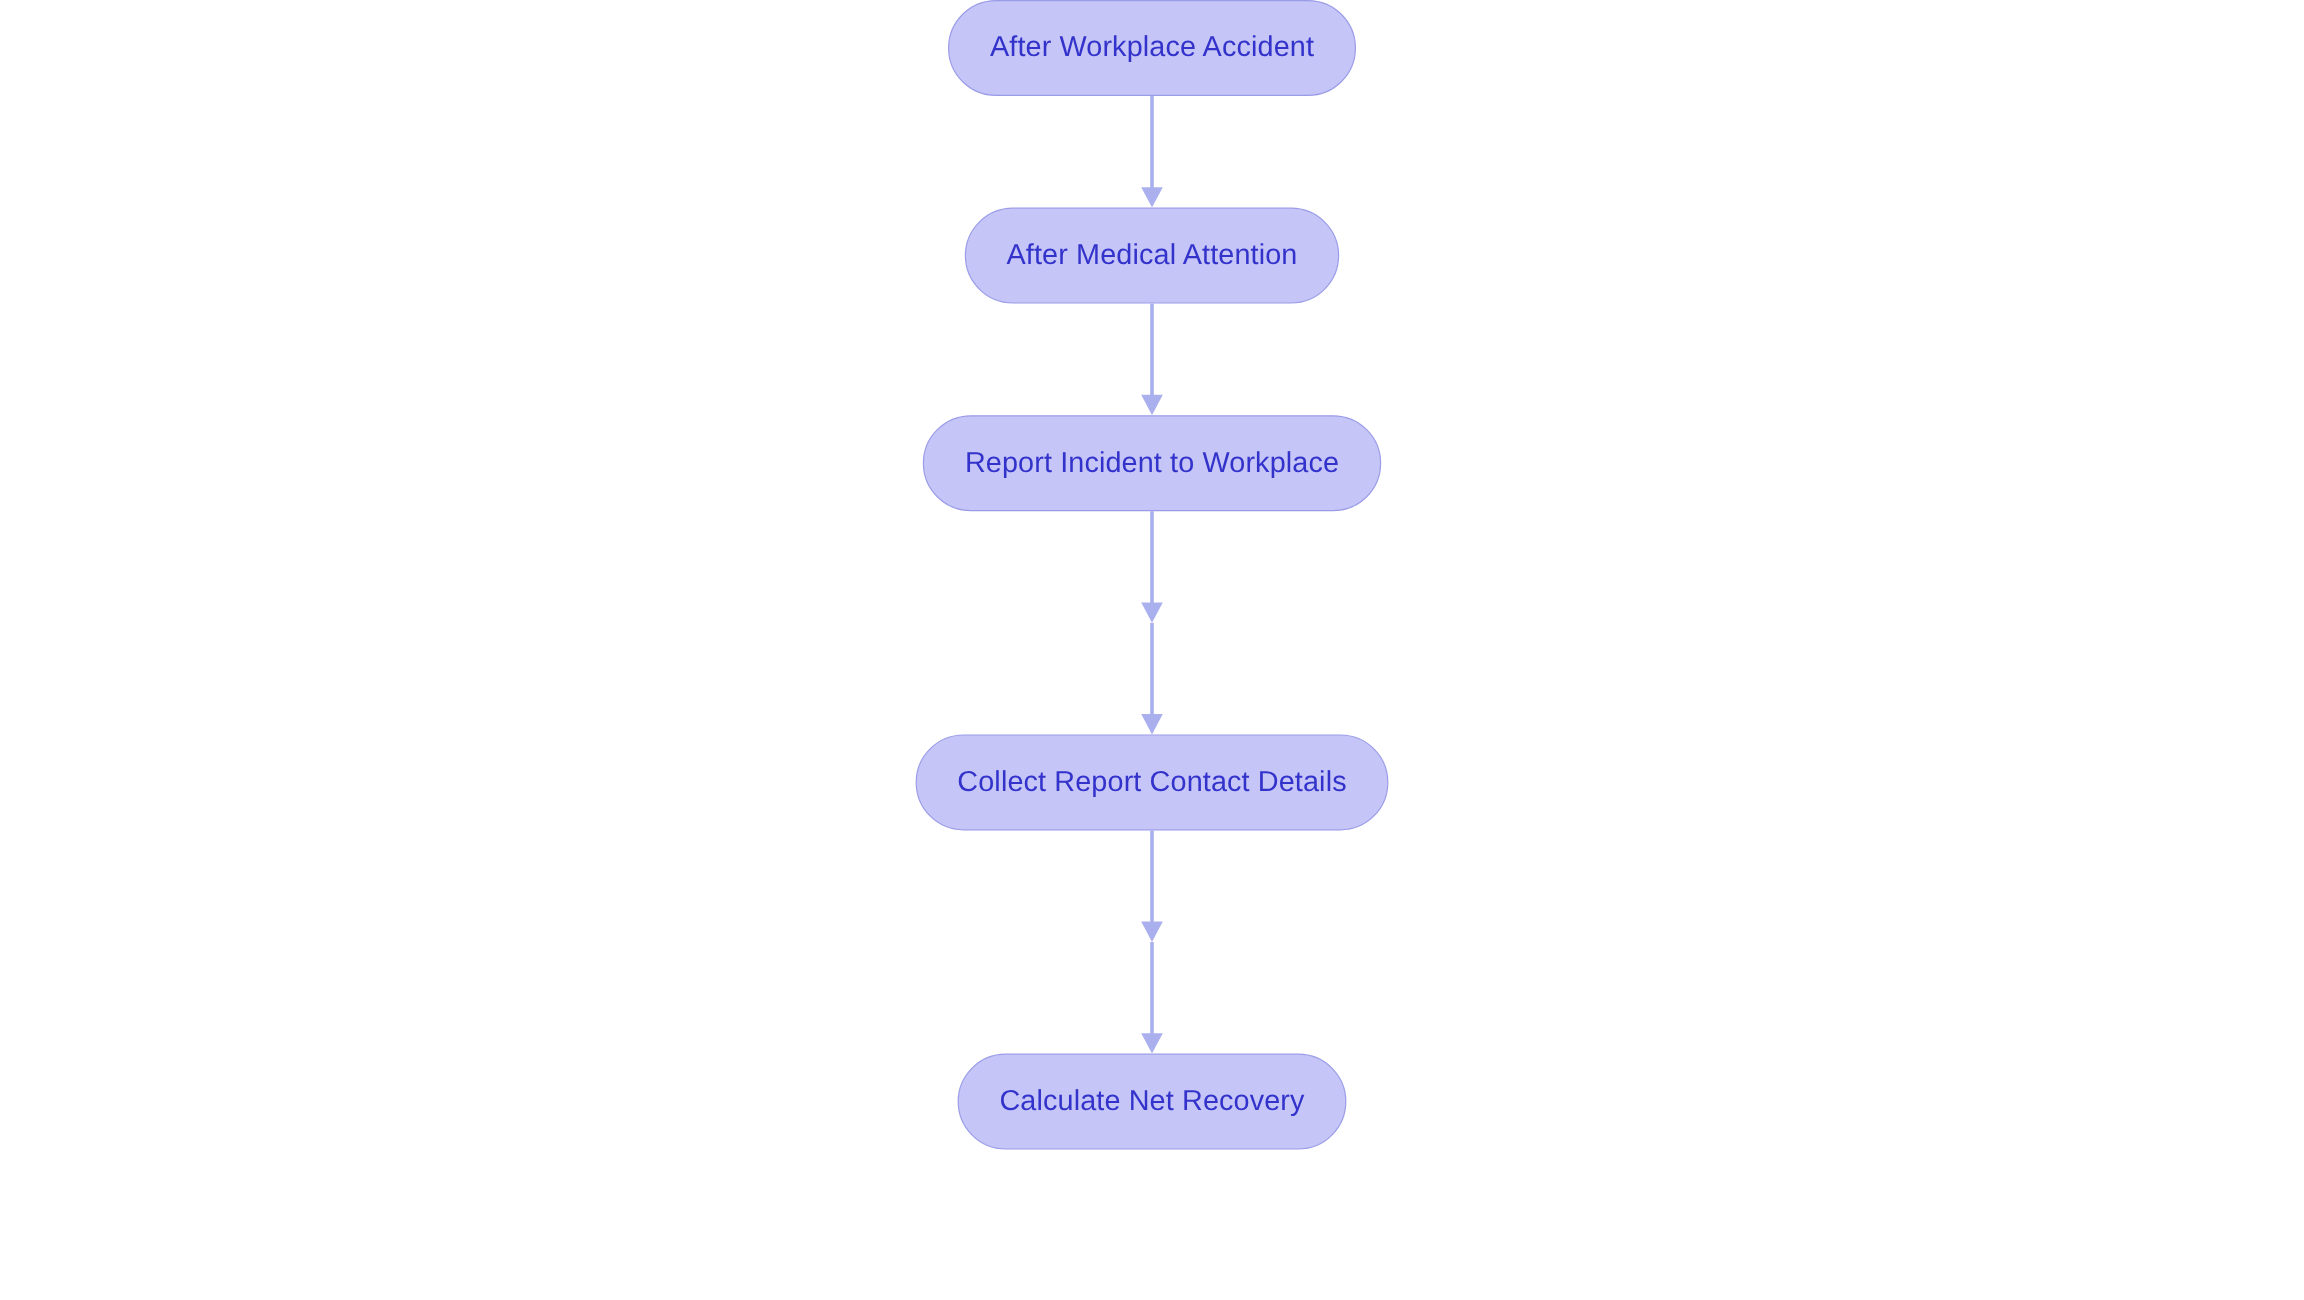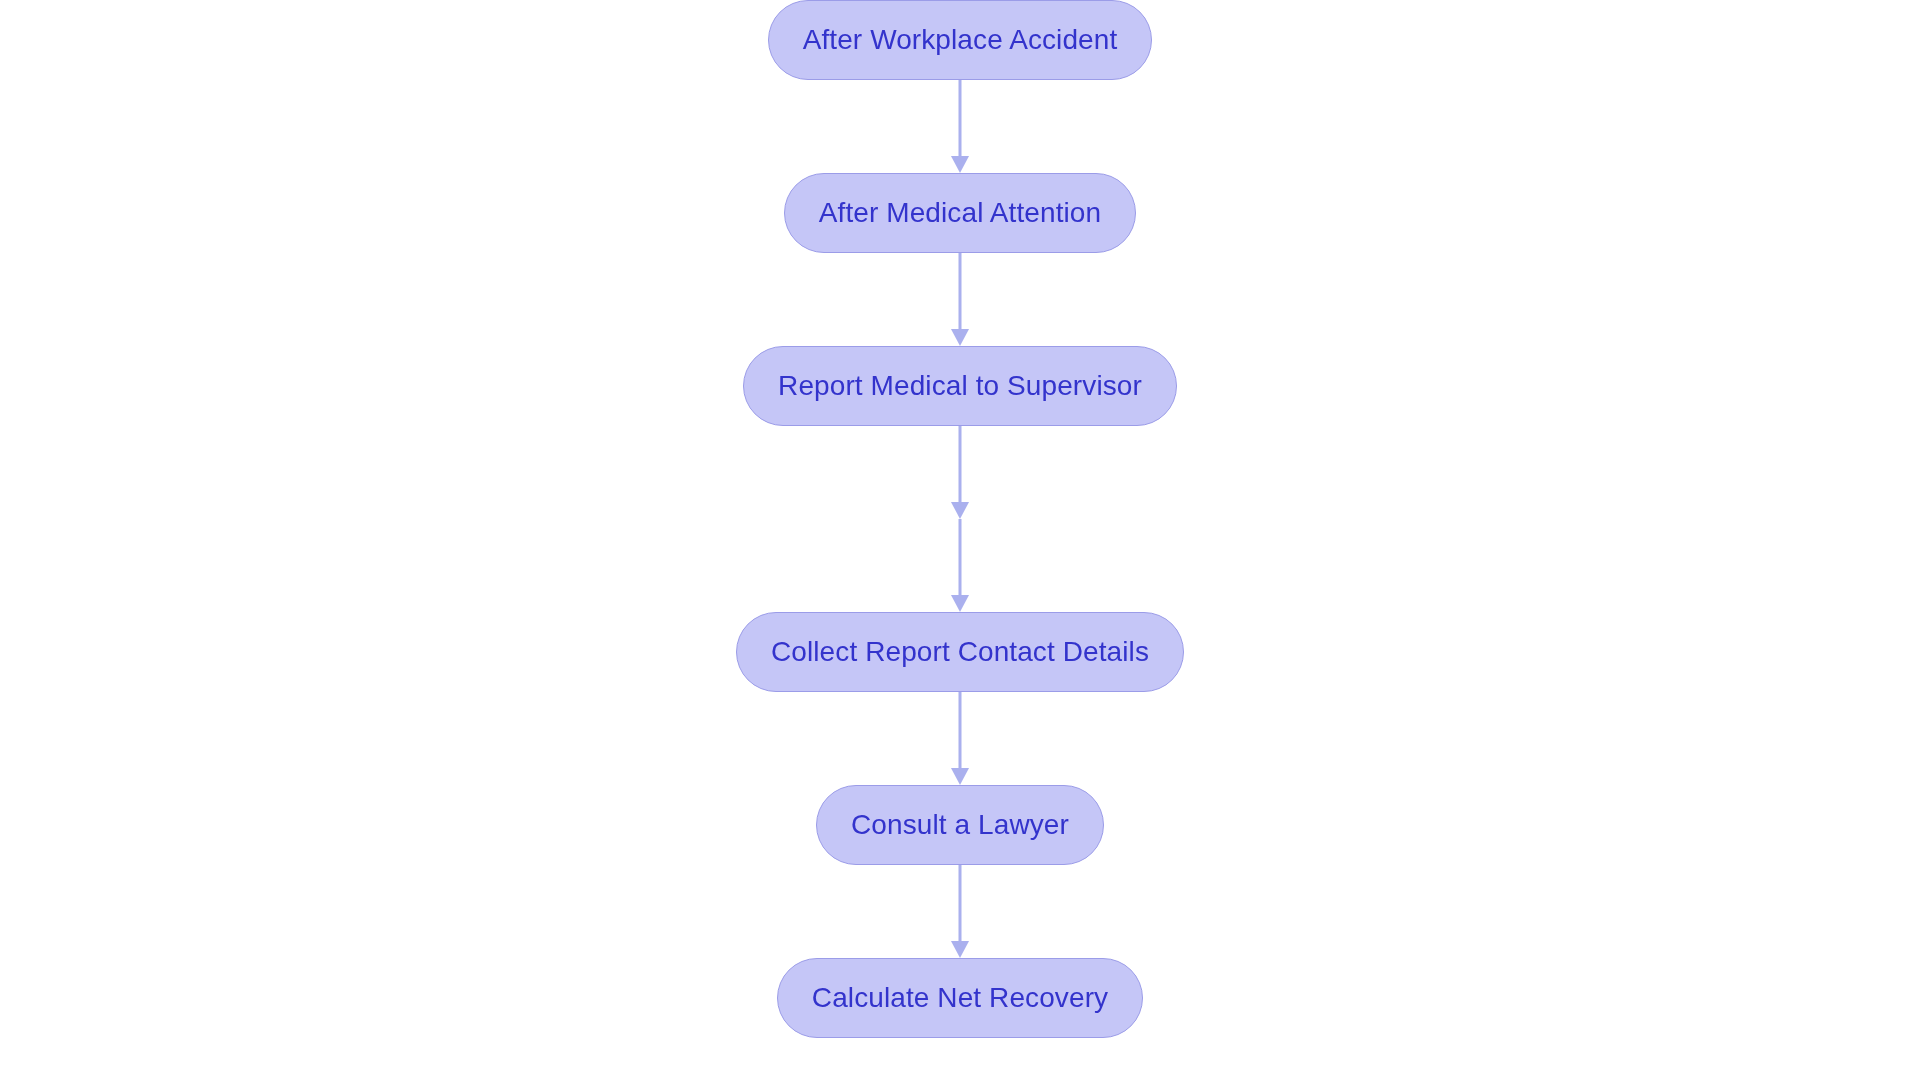--- a/index.html
+++ b/index.html
@@ -40,21 +40,21 @@
     display: flex;
     align-items: center;
     justify-content: center;
     padding: 0 34px;
     white-space: nowrap;
   }
 
   .node-label {
     color: #3333cc;
     font-family: "Liberation Sans", sans-serif;
-    font-size: 28px;
+    font-size: 24px;
     font-weight: 400;
     letter-spacing: 0.1px;
     line-height: 1;
   }
 
   .connector {
     position: relative;
     width: 26px;
     height: 93px;
     display: flex;
@@ -101,21 +101,21 @@
     <div class="node">
       <span class="node-label">After Medical Attention</span>
     </div>
 
     <div class="connector">
       <div class="connector-line"></div>
       <div class="connector-arrowhead"></div>
     </div>
 
     <div class="node">
-      <span class="node-label">Report Medical to Supervisor</span>
+      <span class="node-label">Report Incident to Workplace</span>
     </div>
 
     <div class="connector">
       <div class="connector-line"></div>
       <div class="connector-arrowhead"></div>
     </div>
 
 
     <div class="connector">
       <div class="connector-line"></div>
@@ -124,23 +124,20 @@
 
     <div class="node">
       <span class="node-label">Collect Report Contact Details</span>
     </div>
 
     <div class="connector">
       <div class="connector-line"></div>
       <div class="connector-arrowhead"></div>
     </div>
 
-    <div class="node">
-      <span class="node-label">Consult a Lawyer</span>
-    </div>
 
     <div class="connector">
       <div class="connector-line"></div>
       <div class="connector-arrowhead"></div>
     </div>
 
     <div class="node">
       <span class="node-label">Calculate Net Recovery</span>
     </div>
 

